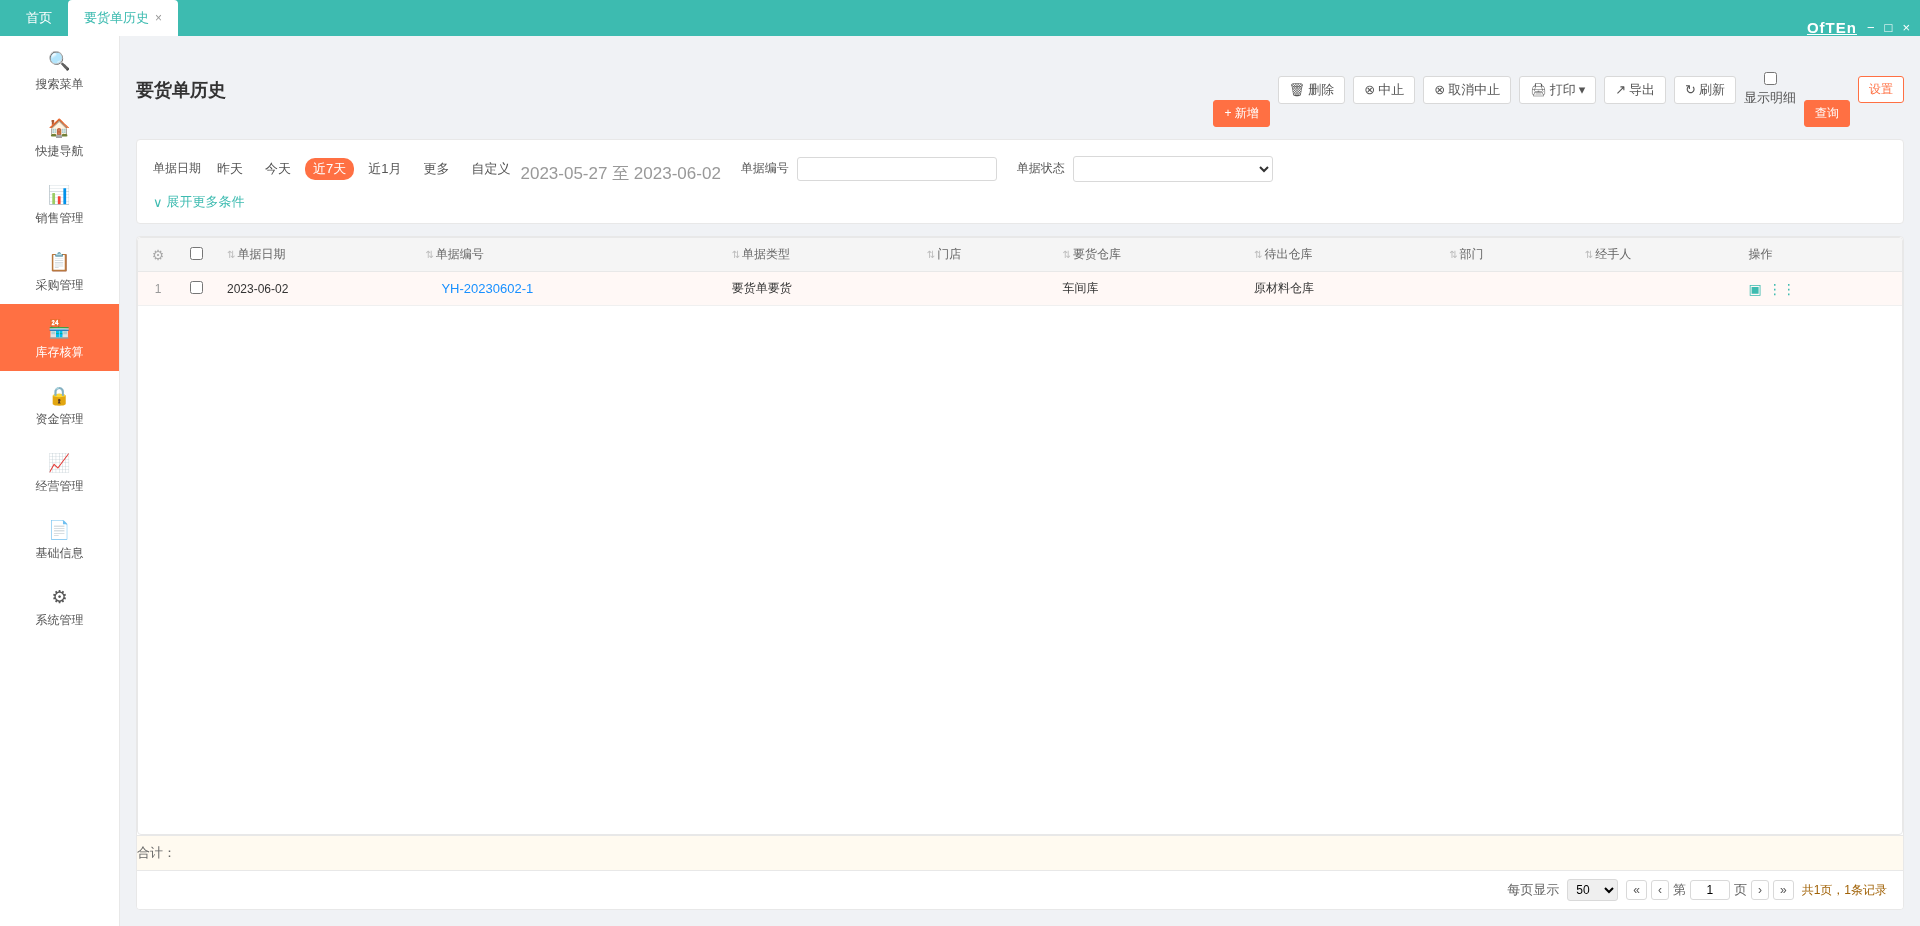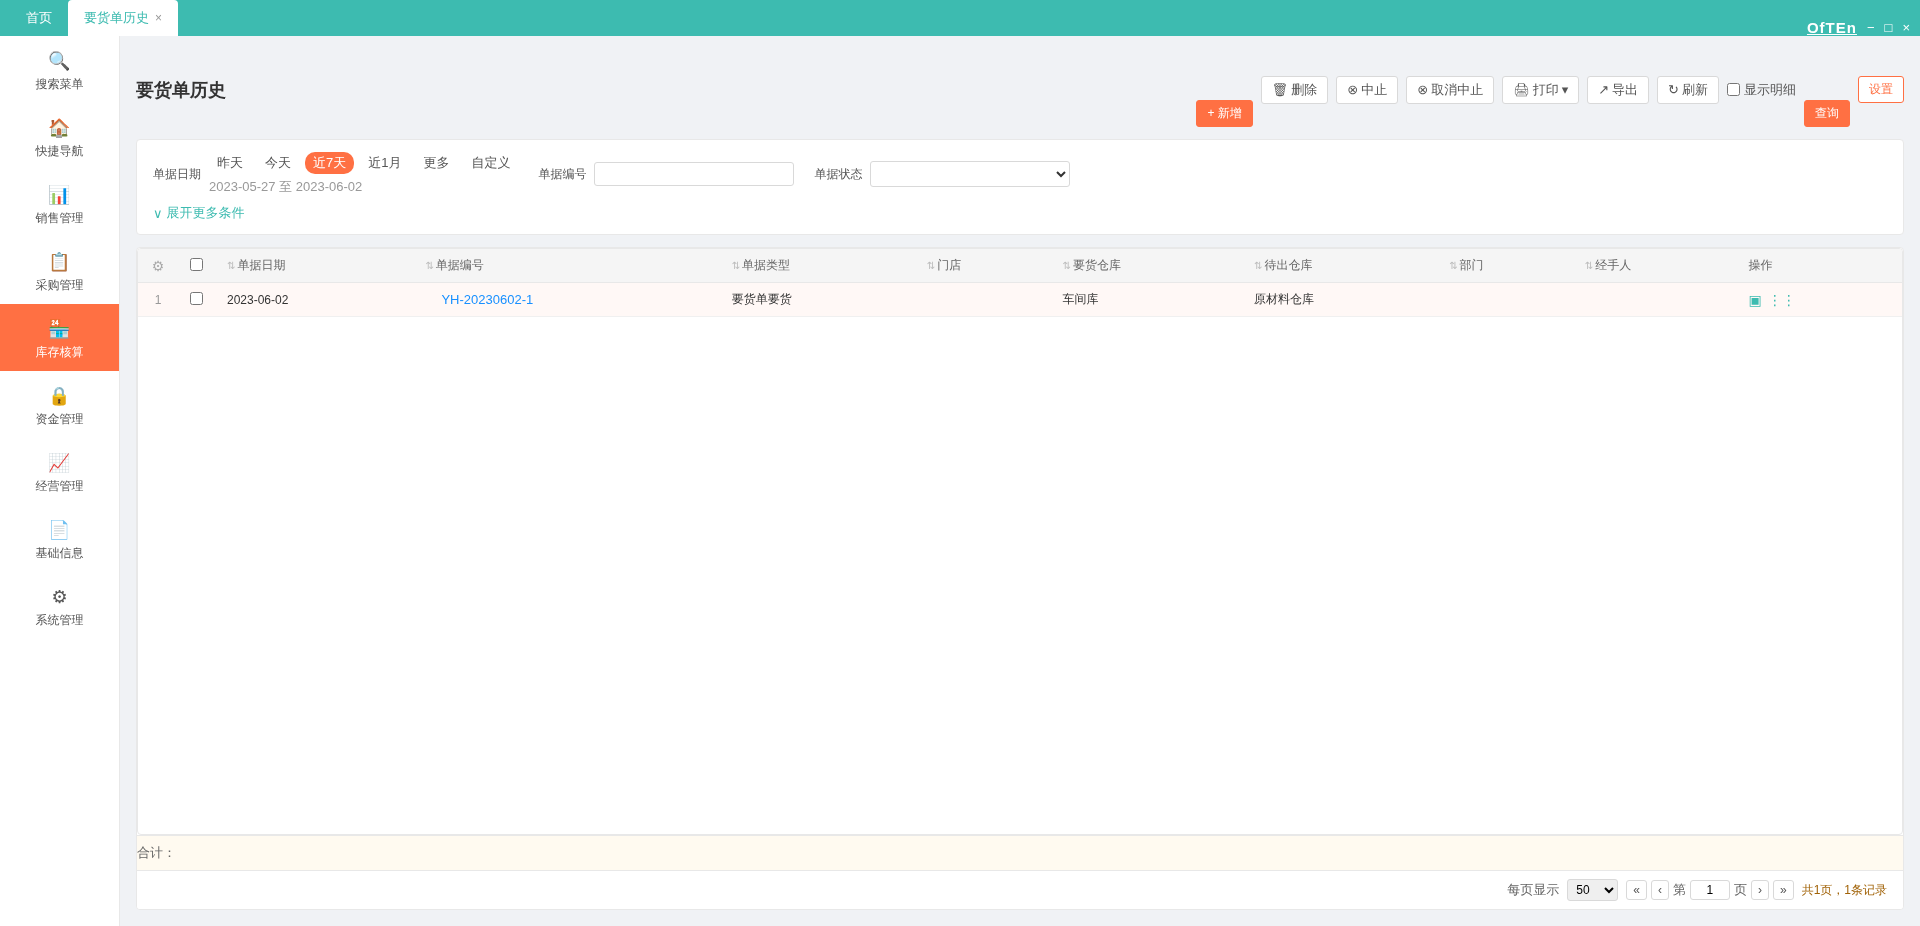--- a/index.html
+++ b/index.html
@@ -58,21 +58,21 @@
     
     .filter-area {
       background: white; border-radius: 4px; padding: 12px 16px; border: 1px solid #e8e8e8;
     }
     .filter-row { display: flex; align-items: center; gap: 20px; flex-wrap: wrap; }
     .filter-item { display: flex; align-items: center; gap: 8px; }
     .filter-label { color: #555; white-space: nowrap; font-size: 12px; }
     .filter-dates { display: flex; align-items: center; gap: 6px; font-size: 12px; }
     .date-btn { padding: 2px 8px; border-radius: 3px; cursor: pointer; color: #555; }
     .date-btn.active { background: #ff7043; color: white; border-radius: 10px; }
-    .date-range { color: #999; font-size: 13px; margin-top: 2px; }
+    .date-range { color: #999; font-size: 17px; margin-top: 10px; }
     .filter-input {
       border: 1px solid #d9d9d9; border-radius: 3px; padding: 4px 8px; min-width: 200px;
       outline: none; font-size: 12px; color: #333;
     }
     .filter-select {
       border: 1px solid #d9d9d9; border-radius: 3px; padding: 4px 8px; min-width: 200px;
       outline: none; font-size: 12px; color: #333; background: white; cursor: pointer;
     }
     .expand-btn {
       display: flex; align-items: center; gap: 4px; color: #3dbbb0; cursor: pointer;
@@ -209,35 +209,35 @@
           <span>▾</span>
         </button>
         <button class="toolbar-btn">
           <span>↗</span>
           <span>导出</span>
         </button>
         <button class="toolbar-btn">
           <span>↻</span>
           <span>刷新</span>
         </button>
-        <label style="display:flex;align-items:center;gap:4px;font-size:12px;color:#555;cursor:pointer;">
+        <label style="display:flex;align-items:center;gap:4px;font-size:12px;color:#555;cursor:pointer;flex-direction:column;">
           <input type="checkbox" style="">
           <span>显示明细</span>
         </label>
         <button class="toolbar-btn btn-primary">查询</button>
         <button class="toolbar-btn btn-setting">设置</button>
       </div>
     </div>
 
     <div class="filter-area">
       <div class="filter-row">
 
         <div class="filter-item">
           <span class="filter-label">单据日期</span>
-          <div style="display:flex;flex-direction:column;gap:2px;">
+          <div style="display:flex;flex-direction:row;gap:2px;">
             <div class="filter-dates">
               <span class="date-btn">昨天</span>
               <span class="date-btn">今天</span>
               <span class="date-btn active">近7天</span>
               <span class="date-btn">近1月</span>
               <span class="date-btn">更多</span>
               <span class="date-btn">自定义</span>
             </div>
             <div class="date-range">2023-05-27 至 2023-06-02</div>
           </div>

